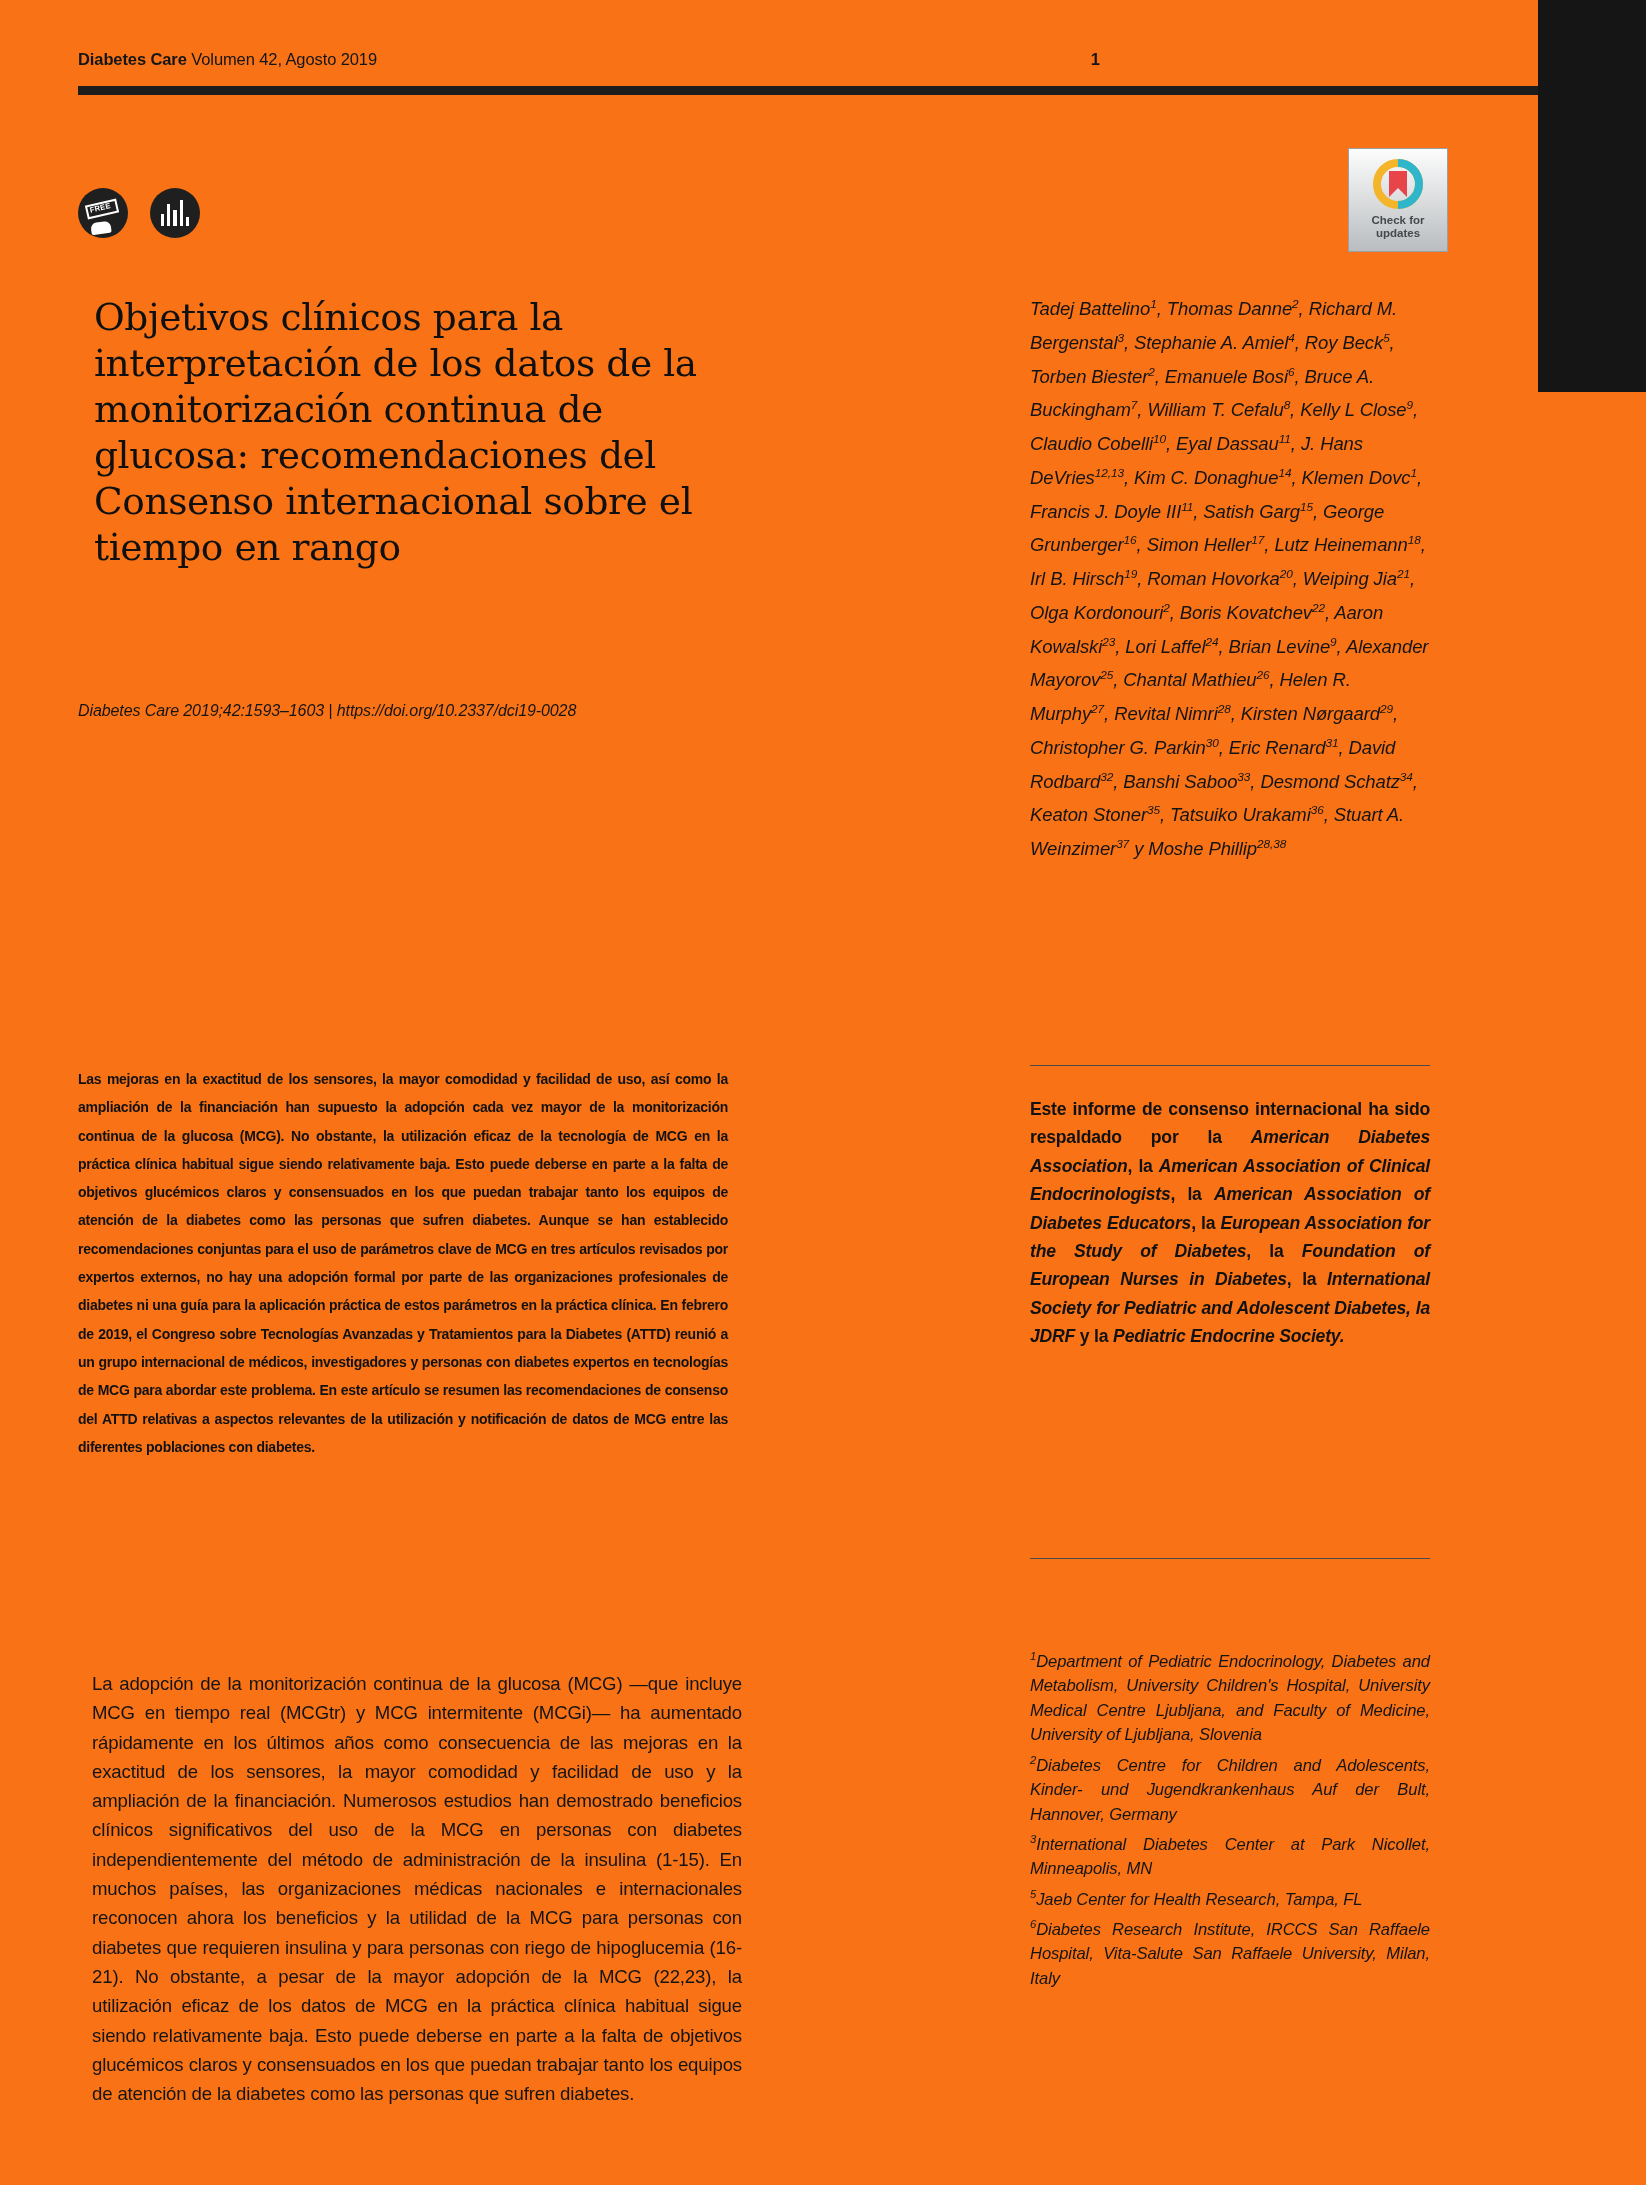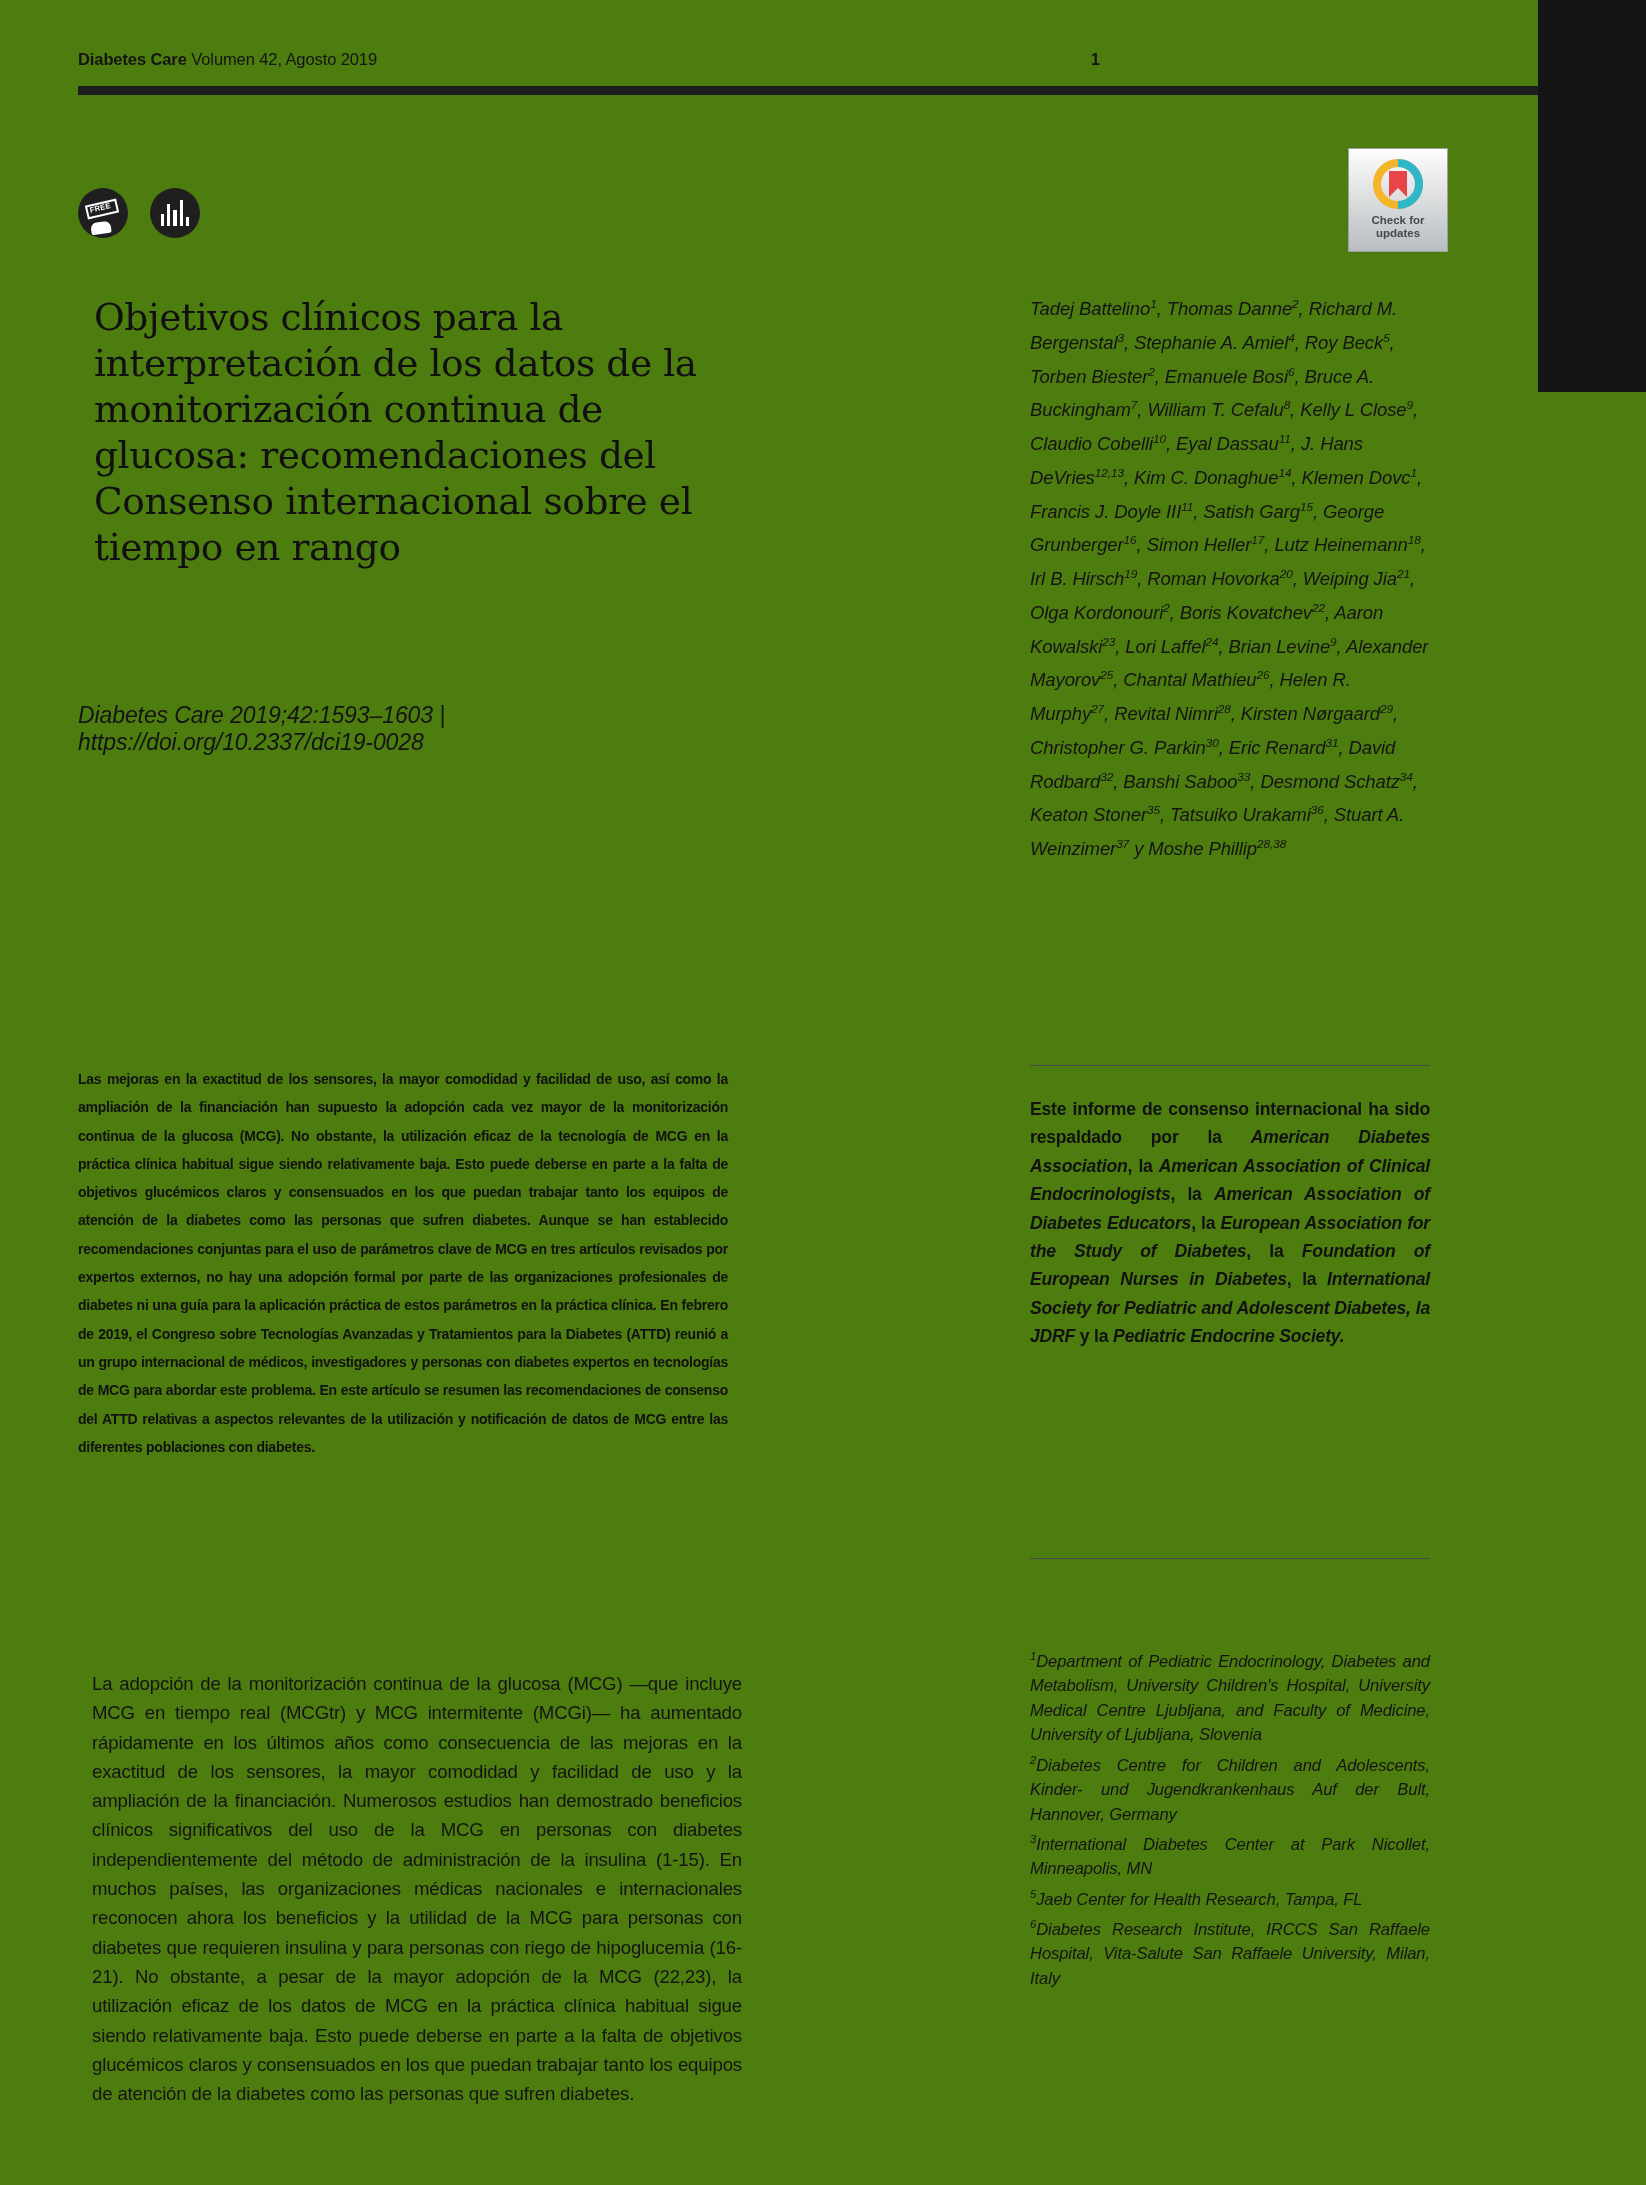--- a/index.html
+++ b/index.html
@@ -9,21 +9,21 @@
     background: #ffffff;
   }
   body {
     font-family: "Liberation Sans", sans-serif;
     color: #151515;
   }
   .page {
     position: relative;
     width: 1646px;
     height: 2185px;
-    background: #4d7c0f;
+    background: #f97316;
     overflow: hidden;
   }
 
   
   .side-rail {
     position: absolute;
     top: 0;
     right: 0;
     width: 108px;
     height: 392px;
@@ -169,21 +169,21 @@
     color: #101010;
     letter-spacing: -0.4px;
     margin: 16px;
   }
   .citation {
     position: absolute;
     left: 78px;
     top: 702px;
     width: 660px;
     font-style: italic;
-    font-size: 23px;
+    font-size: 16px;
     color: #141414;
     letter-spacing: -0.1px;
   }
 
   
   .authors {
     position: absolute;
     left: 1030px;
     top: 290px;
     width: 400px;

